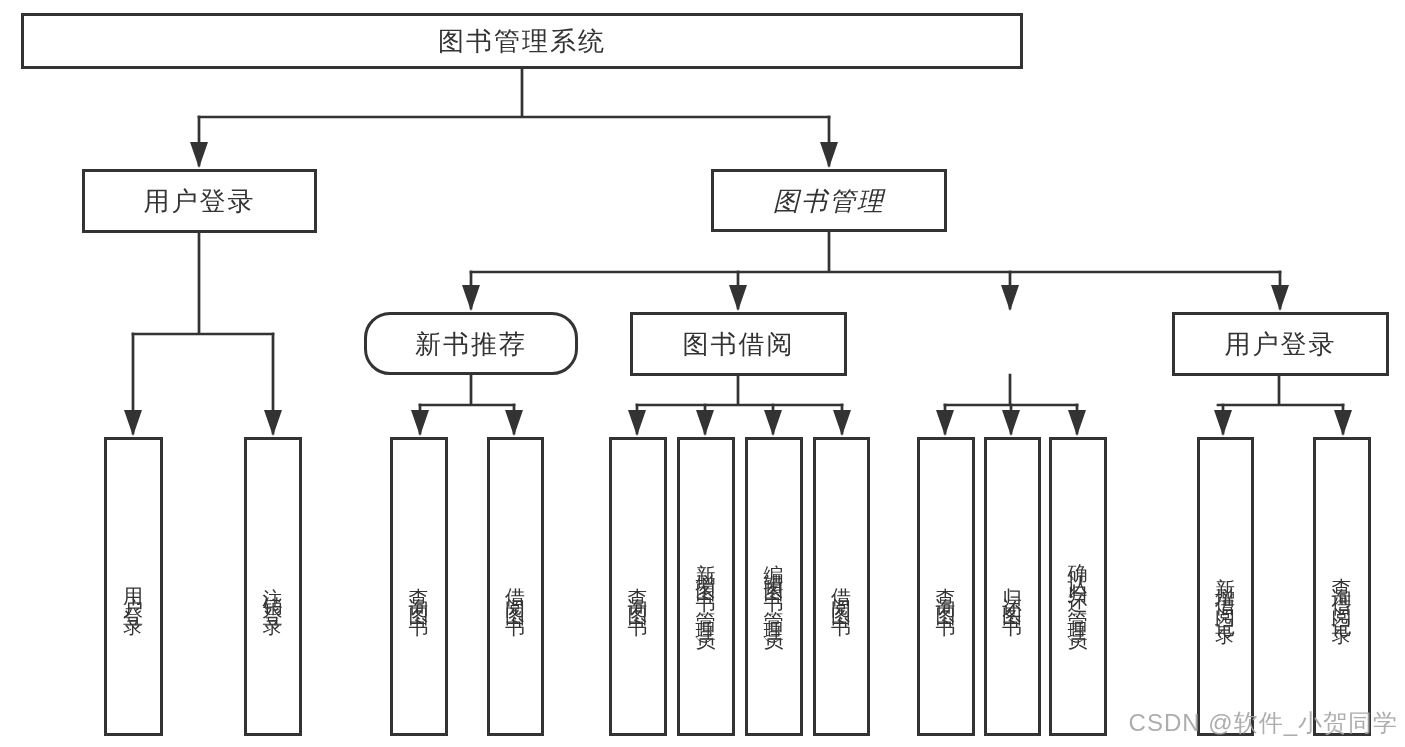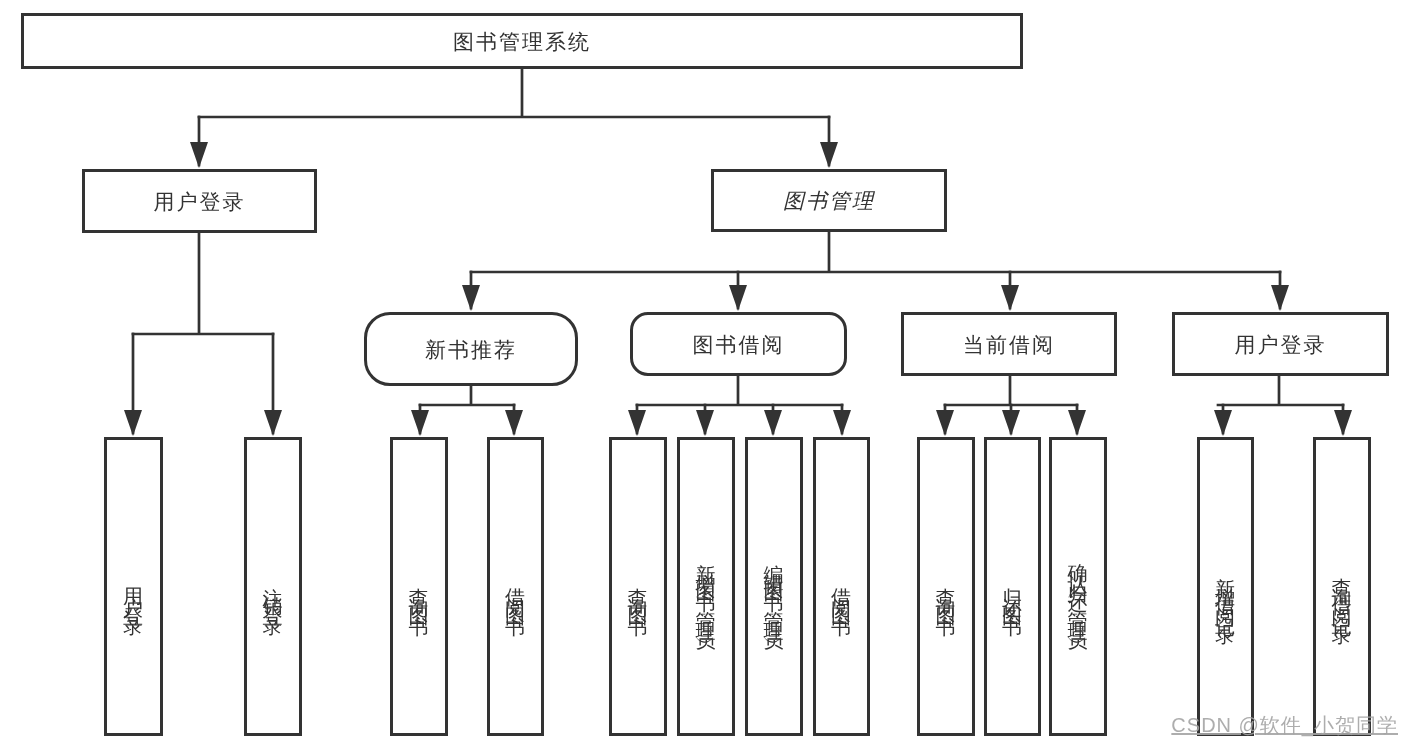--- a/index.html
+++ b/index.html
@@ -26,21 +26,21 @@
   .node {
     position: absolute;
     box-sizing: border-box;
     border: 3px solid #333333;
     background: #ffffff;
     display: flex;
     align-items: center;
     justify-content: center;
   }
   .hlabel {
-    font-size: 21px;
+    font-size: 26px;
     letter-spacing: 2px;
     color: #333333;
     white-space: nowrap;
     line-height: 1;
   }
   .leaf {
     position: absolute;
     top: 437px;
     height: 299px;
     box-sizing: border-box;
@@ -57,26 +57,25 @@
     letter-spacing: 0.48em;
     margin-bottom: -0.48em;
     line-height: 1.1;
     color: #333333;
     white-space: nowrap;
   }
   .watermark {
     position: absolute;
     right: 7px;
     bottom: 8px;
-    font-size: 20px;
+    font-size: 24px;
     letter-spacing: 1px;
     color: rgba(164, 164, 164, 0.9);
     white-space: nowrap;
     z-index: 10;
-    text-decoration: underline;
   }
 </style>
 </head>
 <body>
 
 <div id="stage">
 
   <svg id="connectors" viewBox="0 0 1405 747" xmlns="http://www.w3.org/2000/svg">
     <defs>
       <marker id="ah" markerUnits="userSpaceOnUse" markerWidth="26" markerHeight="18" viewBox="0 0 26 18" refX="23" refY="9" orient="auto">
@@ -124,28 +123,25 @@
     <span class="hlabel">图书管理系统</span>
   </div>
 
   <div class="node" style="left:82px; top:169px; width:235px; height:64px;">
     <span class="hlabel">用户登录</span>
   </div>
   <div class="node" style="left:711px; top:169px; width:236px; height:63px;font-style:italic;">
     <span class="hlabel">图书管理</span>
   </div>
 
-  <div class="node" style="left:364px; top:312px; width:214px; height:74px;border-radius:26px;">
+  <div class="node" style="left:364px; top:312px; width:214px; height:63px;border-radius:26px;">
     <span class="hlabel">新书推荐</span>
   </div>
-  <div class="node" style="left:630px; top:312px; width:217px; height:64px;border-radius:18px;">
+  <div class="node" style="left:630px; top:312px; width:217px; height:64px;">
     <span class="hlabel">图书借阅</span>
-  </div>
-  <div class="node" style="left:901px; top:312px; width:216px; height:64px;">
-    <span class="hlabel">当前借阅</span>
   </div>
   <div class="node" style="left:1172px; top:312px; width:217px; height:64px;">
     <span class="hlabel">用户登录</span>
   </div>
 
   <div class="leaf" style="left:104px; width:59px;">
     <span class="vtext">用户登录</span>
   </div>
   <div class="leaf" style="left:244px; width:58px;">
     <span class="vtext">注销登录</span>

